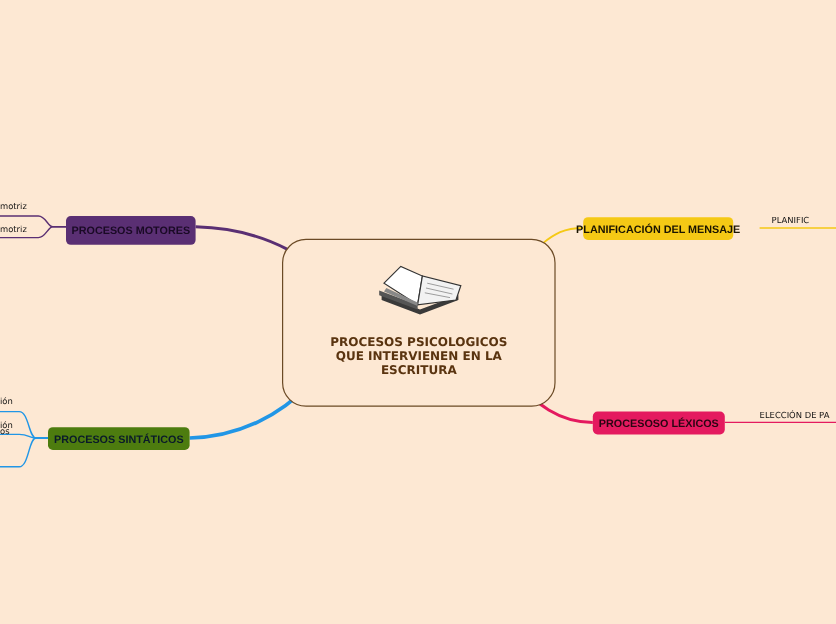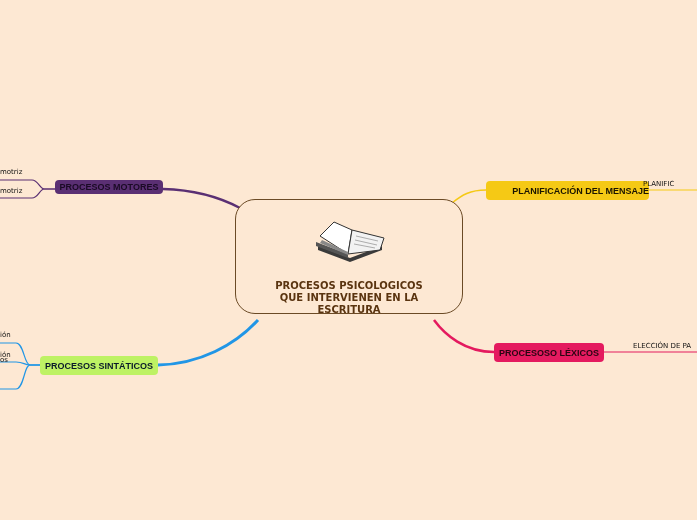--- a/index.html
+++ b/index.html
@@ -4,42 +4,42 @@
   <style>
     html, body { margin: 0; padding: 0; }
     body {
       width: 697px; height: 520px; overflow: hidden;
       background: #fde8d3;
       position: relative;
       font-family: "Liberation Sans", sans-serif;
     }
     svg.links { position: absolute; left: 0; top: 0; width: 697px; height: 520px; }
     .central {
-      position: absolute; left: 235px; top: 199px; width: 228px; height: 115px;
+      position: absolute; left: 235px; top: 199px; width: 228px; height: 140px;
       box-sizing: border-box;
       border: 1.5px solid #6b4a25; border-radius: 20px;
       background: #fde8d3;
     }
     .central .book { position: absolute; left: 76px; top: 16px; width: 76px; height: 48px; }
     .central .title {
       position: absolute; left: 0; right: 0; top: 80px;
       text-align: center; font-family: "DejaVu Sans", sans-serif;
       font-weight: bold; font-size: 10px; line-height: 12px; color: #5a3410;
       padding: 0 30px;
     }
     .topic {
       position: absolute; border-radius: 4px;
       font-family: "Liberation Sans", sans-serif; font-weight: bold; font-size: 9px;
       display: flex; align-items: center; justify-content: center;
       white-space: nowrap; box-sizing: border-box;
     }
-    .t-motores { left: 55px; top: 180px; width: 108px; height: 14px; background: #5a2f73; color: #111; }
+    .t-motores { left: 55px; top: 180px; width: 108px; height: 24px; background: #5a2f73; color: #111; }
     .t-motores span { color: #1a0a25; }
-    .t-sintacticos { left: 40px; top: 356px; width: 118px; height: 19px; background: #bef264; color: #0a1a2a; }
-    .t-planificacion { left: 486px; top: 181px; width: 163px; height: 19px; background: #f5c915; color: #1a1400; justify-content: flex-end; }
+    .t-sintacticos { left: 40px; top: 356px; width: 118px; height: 19px; background: #4d7c0f; color: #0a1a2a; }
+    .t-planificacion { left: 486px; top: 181px; width: 125px; height: 19px; background: #f5c915; color: #1a1400; }
     .t-lexicos { left: 494px; top: 343px; width: 110px; height: 19px; background: #e41a5f; color: #2a0512; }
     .sub {
       position: absolute; font-family: "DejaVu Sans", sans-serif; font-weight: normal;
       font-size: 7px; color: #111; white-space: nowrap;
     }
   </style>
 </head>
 <body>
 
 <svg class="links" viewBox="0 0 697 520">

